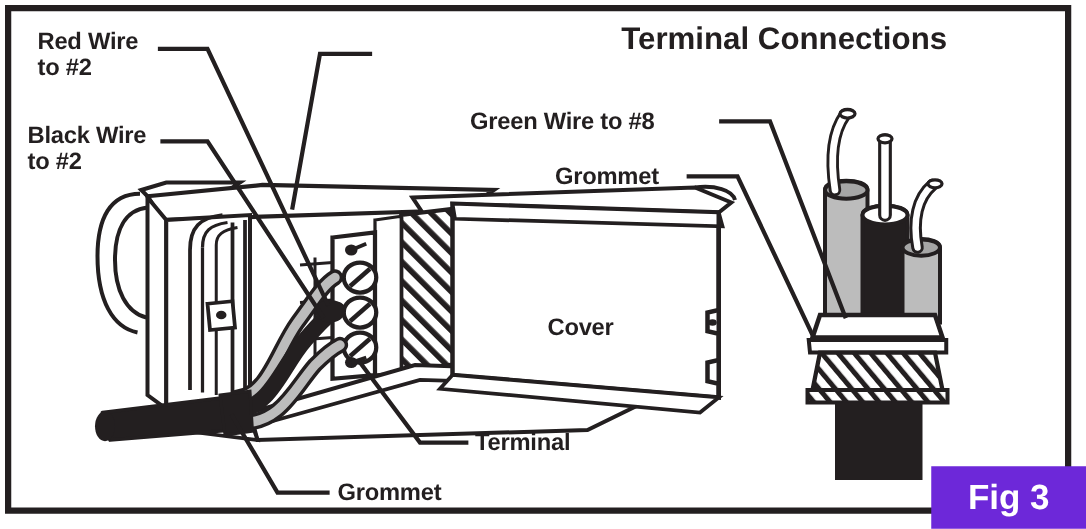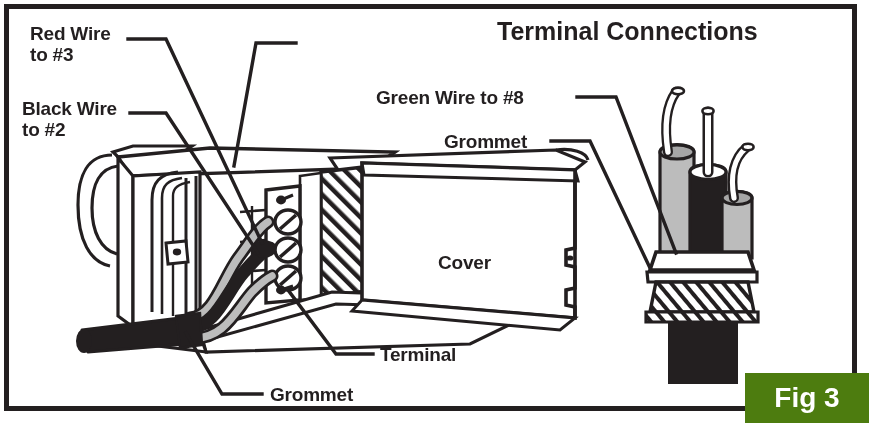--- a/index.html
+++ b/index.html
@@ -7,21 +7,21 @@
        font-family:"Liberation Sans",sans-serif;}
   #figure{position:relative;width:869px;height:423px;background:#ffffff;}
   #frame{position:absolute;left:4px;top:4px;width:853px;height:407px;
          border:5px solid #231f20;box-sizing:border-box;background:#fff;}
   #art{position:absolute;left:0;top:0;width:869px;height:423px;}
   .lbl{position:absolute;color:#231f20;font-weight:bold;line-height:1.08;
        white-space:pre;letter-spacing:-0.2px;}
   #title{font-size:25px;letter-spacing:0px;}
   .cap{font-size:19px;}
   #figbadge{position:absolute;right:0px;bottom:0px;width:124px;height:50px;
-            background:#4d7c0f;display:flex;align-items:center;
+            background:#6d28d9;display:flex;align-items:center;
             justify-content:center;}
   #figbadge span{color:#ffffff;font-weight:bold;font-size:28px;
                  font-family:"Liberation Sans",sans-serif;letter-spacing:0px;}
 </style>
 </head>
 <body>
 
 <div id="figure">
 
   <div id="frame"></div>
@@ -198,21 +198,21 @@
       <path d="M373,354 L336,354 L288,290"></path>
       <path d="M262,394 L222,394 L186,333"></path>
     </g>
 
     </g>
   </svg>
 
   <div class="lbl" id="title" style="left:497px; top:18px;text-align:center;">Terminal Connections</div>
 
   <div class="lbl cap" style="left:30px; top:24px;">Red Wire
-to #3</div>
+to #2</div>
 
   <div class="lbl cap" style="left:22px; top:99px;">Black Wire
 to #2</div>
 
 
   <div class="lbl cap" style="left:376px; top:88px;">Green Wire to #8</div>
 
   <div class="lbl cap" style="left:444px; top:132px;">Grommet</div>
 
   <div class="lbl cap" style="left:438px; top:253px;">Cover</div>

